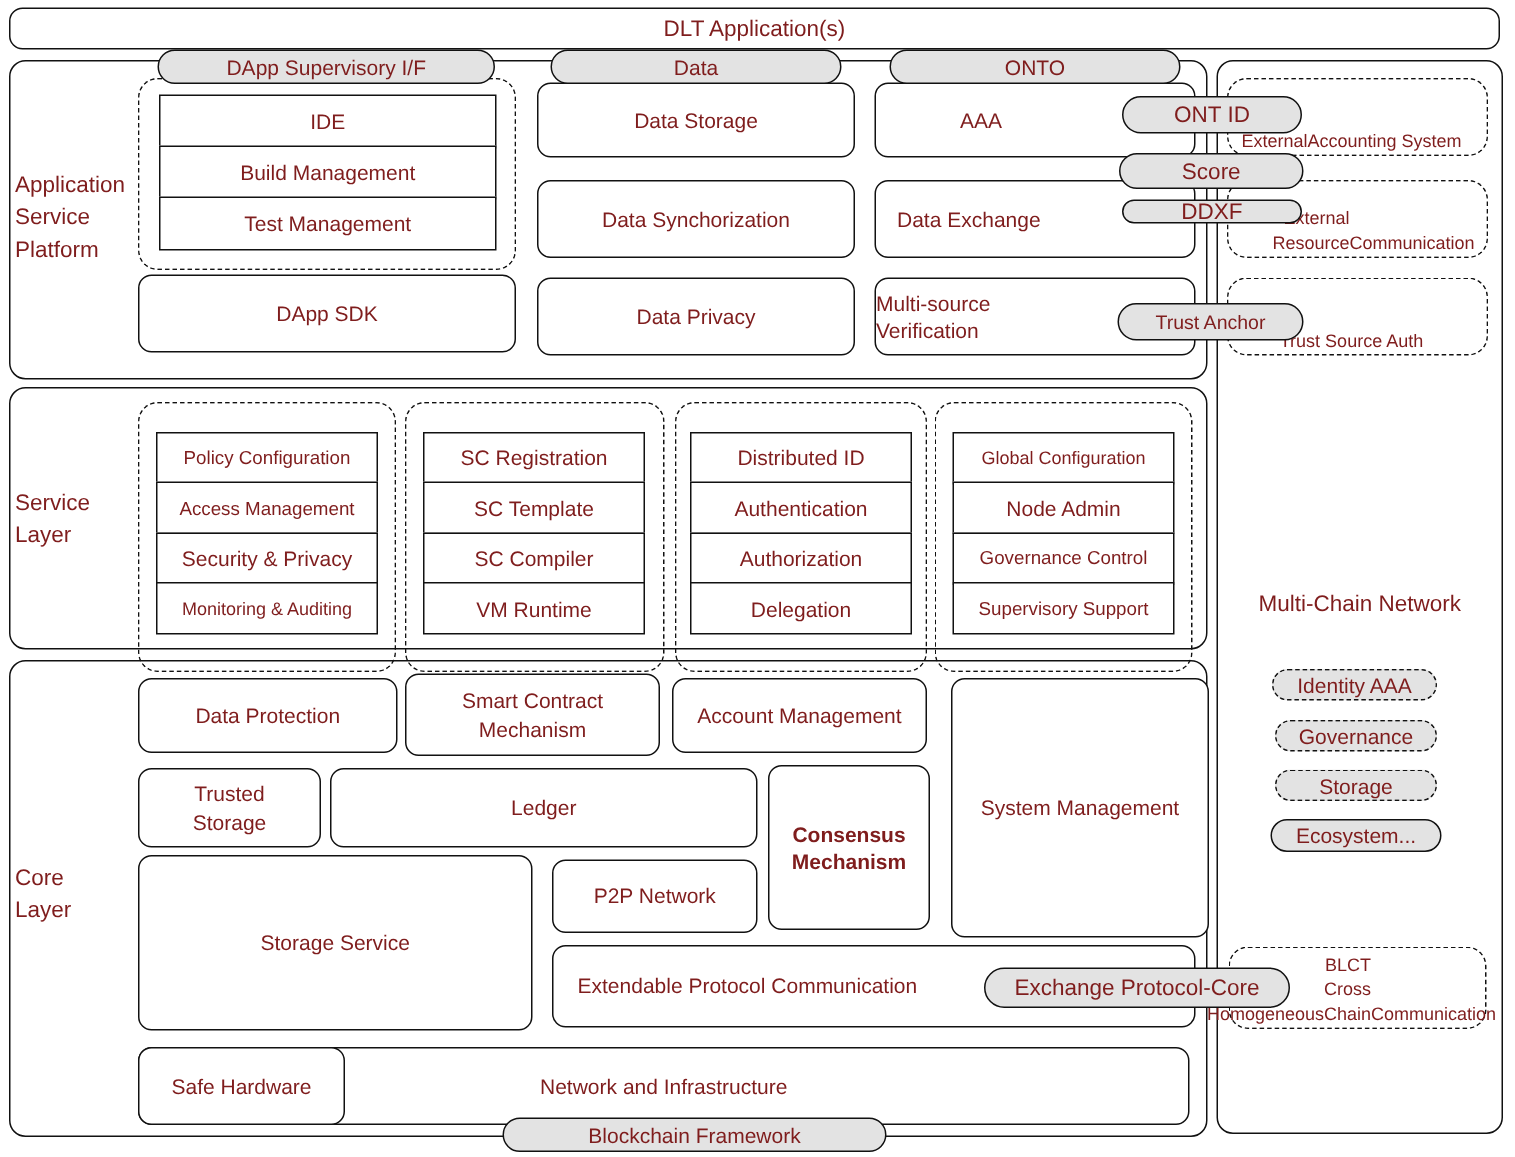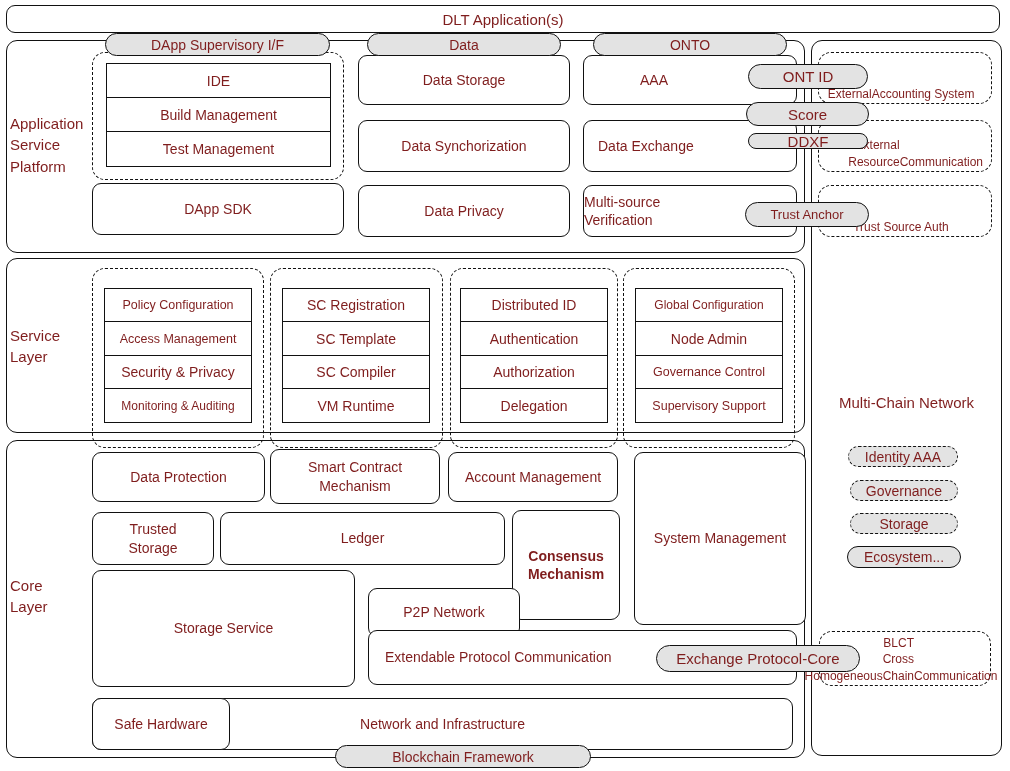--- a/index.html
+++ b/index.html
@@ -169,21 +169,21 @@
   </div>
   <div class="abs box" style="left:220px; top:512px; width:285px; height:53px;">
     <span>Ledger</span>
   </div>
   <div class="abs box" style="left:512px; top:510px; width:108px; height:110px; padding:0 8px;font-weight:bold;">
     <span>Consensus Mechanism</span>
   </div>
   <div class="abs box" style="left:92px; top:570px; width:263px; height:117px;">
     <span>Storage Service</span>
   </div>
-  <div class="abs box" style="left:368px; top:588px; width:152px; height:49px;">
+  <div class="abs box" style="left:368px; top:573px; width:137px; height:49px;">
     <span>P2P Network</span>
   </div>
   <div class="abs box left-text" style="left:368px; top:630px; width:429px; height:55px; padding-left:16px; white-space:nowrap;">
     <span>Extendable Protocol Communication</span>
   </div>
   <div class="abs pill f15" style="left:656px; top:645px; width:204px; height:27px;">
     <span>Exchange Protocol-Core</span>
   </div>
   <div class="abs box" style="left:92px; top:698px; width:701px; height:52px;">
     <span>Network and Infrastructure</span>

